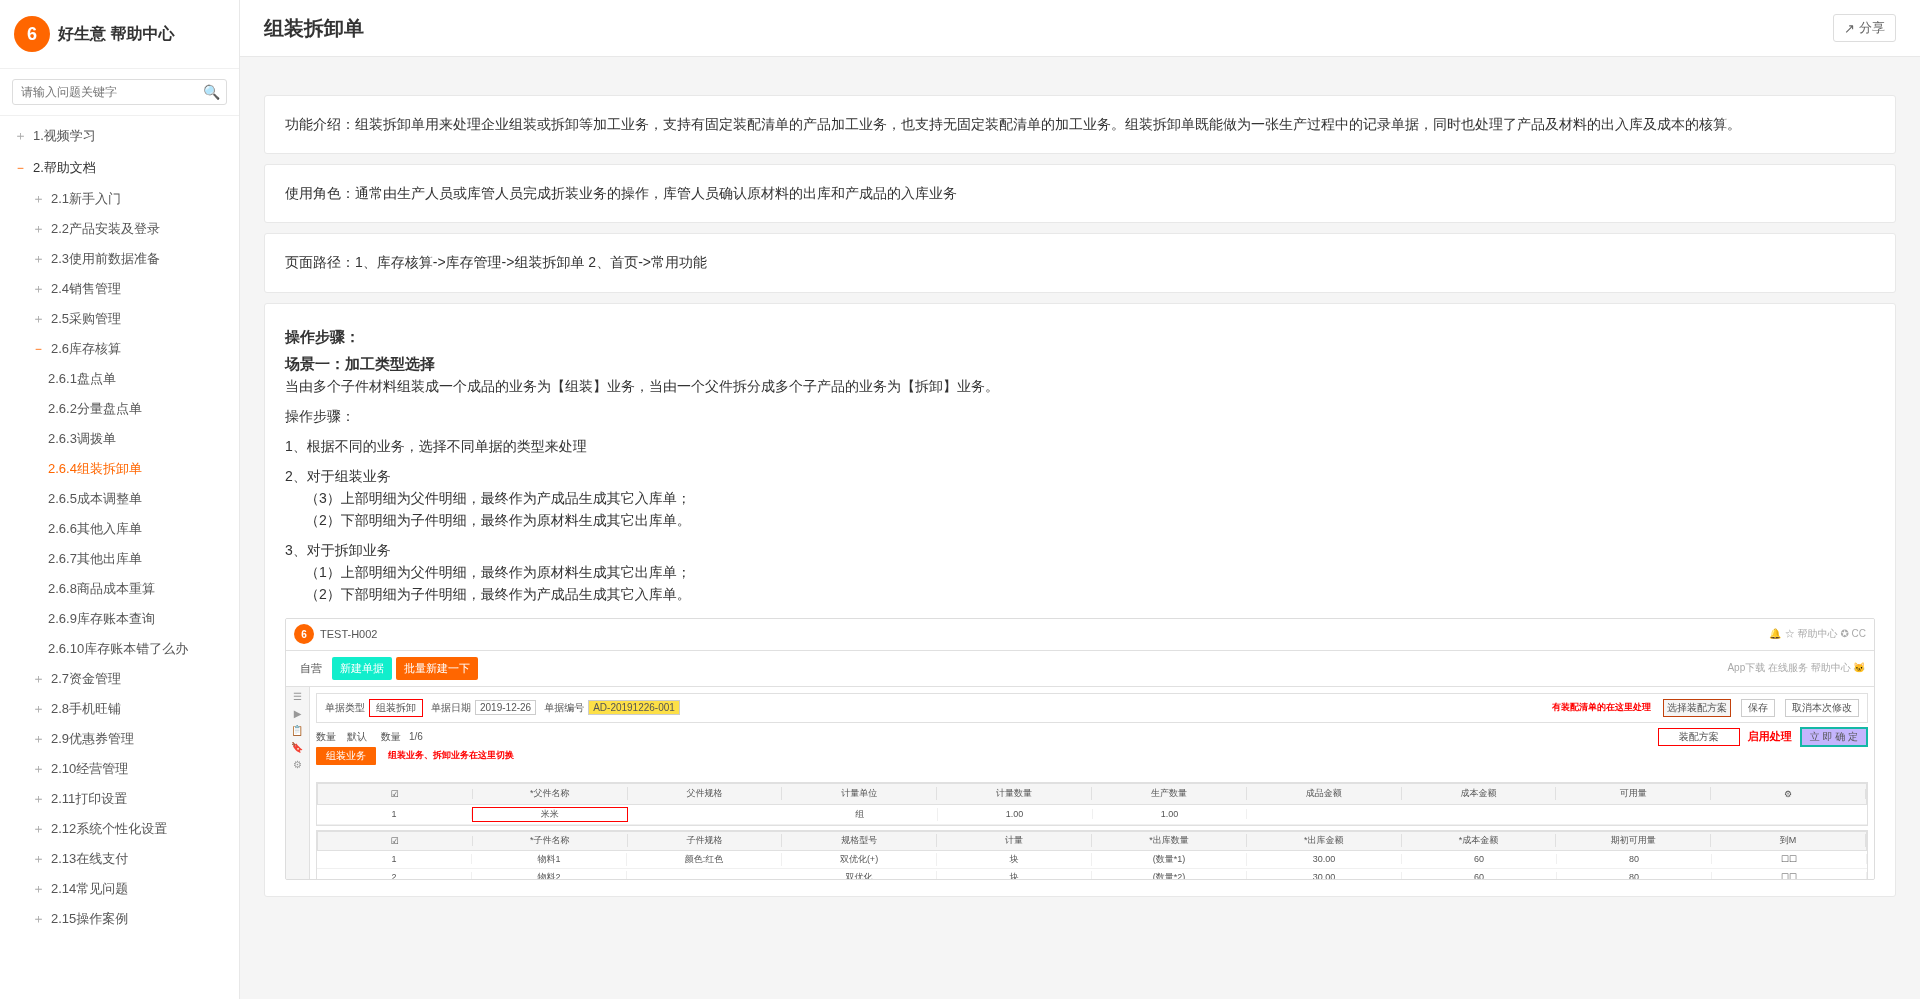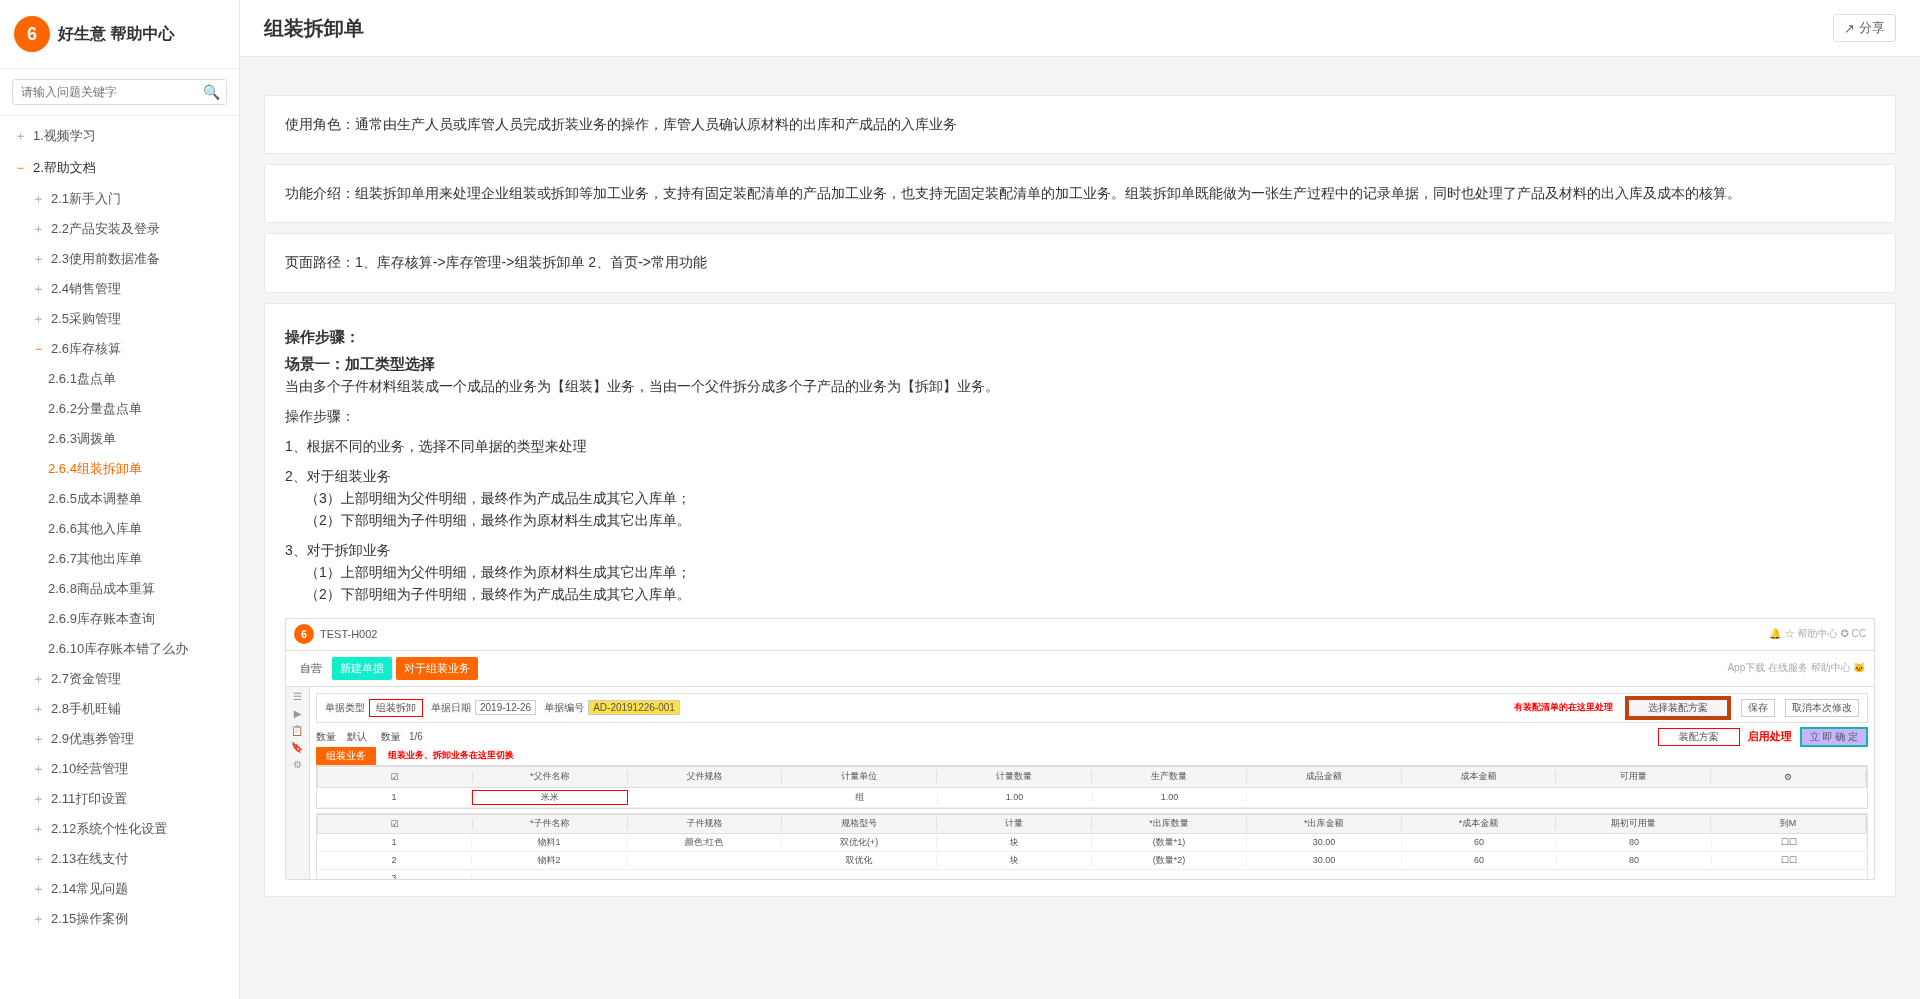--- a/index.html
+++ b/index.html
@@ -464,25 +464,25 @@
   <div class="main-header">
     <h1>组装拆卸单</h1>
     <button class="share-btn">
       <span>↗</span>
       <span>分享</span>
     </button>
   </div>
   <div class="main-content">
 
     <div class="content-card">
+      <p>功能介绍：组装拆卸单用来处理企业组装或拆卸等加工业务，支持有固定装配清单的产品加工业务，也支持无固定装配清单的加工业务。组装拆卸单既能做为一张生产过程中的记录单据，同时也处理了产品及材料的出入库及成本的核算。</p>
+    </div>
+
+    <div class="content-card">
       <p>使用角色：通常由生产人员或库管人员完成折装业务的操作，库管人员确认原材料的出库和产成品的入库业务</p>
-    </div>
-
-    <div class="content-card">
-      <p>功能介绍：组装拆卸单用来处理企业组装或拆卸等加工业务，支持有固定装配清单的产品加工业务，也支持无固定装配清单的加工业务。组装拆卸单既能做为一张生产过程中的记录单据，同时也处理了产品及材料的出入库及成本的核算。</p>
     </div>
 
     <div class="content-card">
       <p>页面路径：1、库存核算-&gt;库存管理-&gt;组装拆卸单 2、首页-&gt;常用功能</p>
     </div>
 
     <div class="steps-section">
       <div class="section-title">操作步骤：</div>
 
       <div class="step-block">
@@ -523,21 +523,21 @@
 
           <div class="app-bar">
             <div class="app-logo-mini">6</div>
             <span class="app-title-bar">TEST-H002</span>
             <span style="font-size:10px;color:#aaa;margin-left:auto;">🔔 ☆ 帮助中心 ✪ CC</span>
           </div>
 
           <div class="app-nav">
             <span style="font-size:11px;color:#555;padding:3px 6px;">自营</span>
             <span class="app-nav-active">新建单据</span>
-            <span class="app-nav-btn">对于组装业务</span>
+            <span class="app-nav-btn">批量新建一下</span>
             <span style="flex:1"></span>
             <span style="font-size:10px;color:#aaa;">App下载 在线服务 帮助中心 🐱</span>
           </div>
 
           <div style="display:flex;height:198px;">
 
             <div class="app-side-icons">
               <span>☰</span>
               <span>▶</span>
               <span>📋</span>
@@ -556,35 +556,35 @@
                   <span style="color:#555;font-size:10px;">单据日期</span>
                   <span style="border:1px solid #ccc;padding:1px 4px;font-size:10px;background:#fff;">2019-12-26</span>
                 </div>
                 <div class="field-group">
                   <span style="color:#555;font-size:10px;">单据编号</span>
                   <span style="border:1px solid #ccc;padding:1px 4px;font-size:10px;background:#fde047;">AD-20191226-001</span>
                 </div>
                 <span style="flex:1"></span>
 
                 <span style="color:red;font-size:9px;font-weight:bold;">有装配清单的在这里处理</span>
-                <span style="border:4px solid #c2410c;padding:1px 19px;font-size:10px;background:#f5f5f5;margin-left:4px;">选择装配方案</span>
+                <span style="border:1px solid #c2410c;padding:1px 3px;font-size:10px;background:#f5f5f5;margin-left:4px;">选择装配方案</span>
                 <span style="border:1px solid #ccc;padding:1px 6px;font-size:10px;background:#fff;margin-left:2px;">保存</span>
                 <span style="border:1px solid #ccc;padding:1px 6px;font-size:10px;background:#fff;margin-left:2px;">取消本次修改</span>
               </div>
 
               <div style="display:flex;align-items:center;font-size:10px;color:#555;margin-bottom:0;gap:8px;">
                 <span>数量 &nbsp;&nbsp; 默认&nbsp;&nbsp;</span>
                 <span style="color:#555;">数量 &nbsp; 1/6</span>
                 <span style="flex:1"></span>
                 <span style="border:1px solid red;padding:1px 20px;font-size:10px;background:#fff;">装配方案</span>
                 <span style="font-size:11px;color:red;font-weight:bold;">启用处理</span>
                 <span style="border:2px solid #14b8a6;padding:1px 8px;font-size:10px;background:#c4b5fd;">立 即 确 定</span>
               </div>
 
-              <div style="position:relative;margin-bottom:0;">
+              <div style="position:relative;margin-bottom:17px;">
                 <div style="display:flex;align-items:center;gap:4px;font-size:10px;">
                   <span style="background:#f60;color:#fff;padding:2px 10px;font-size:10px;border-radius:1px;">组装业务</span>
                   <span style="font-size:9px;color:red;font-weight:bold;margin-left:8px;">组装业务、拆卸业务在这里切换</span>
                 </div>
               </div>
 
               <div style="border:1px solid #e0e0e0;margin-bottom:4px;">
                 <div class="app-table-header">
                   <span>☑</span>
                   <span>*父件名称</span>

